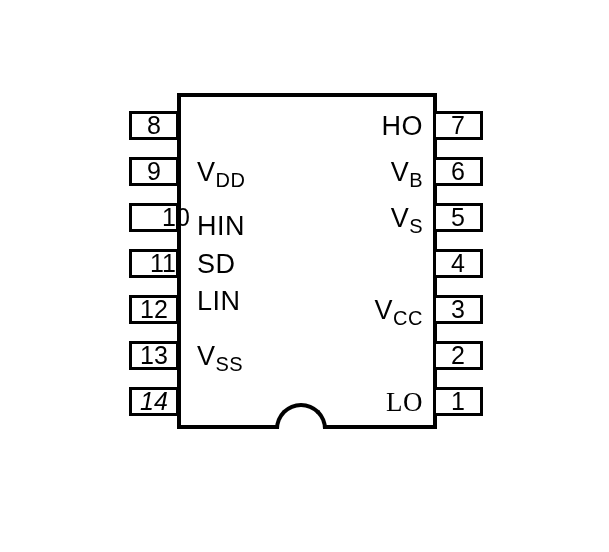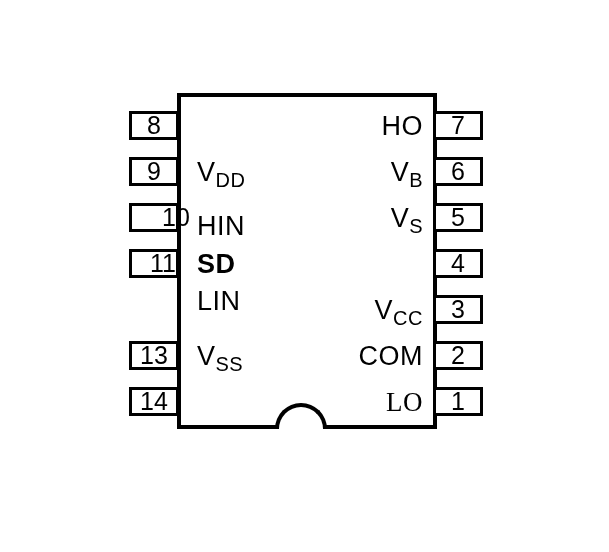--- a/index.html
+++ b/index.html
@@ -95,34 +95,37 @@
     </div>
     <div class="pin left" style="top: 203px; padding-left: 44px;">
       <span>10</span>
     </div>
     <div class="lbl left" style="top: 203px; margin-top: 8px;">
       <span class="main">HIN</span>
     </div>
     <div class="pin left" style="top: 249px; justify-content: flex-end;">
       <span>11</span>
     </div>
-    <div class="lbl left" style="top: 249px; font-weight: bold;">
+    <div class="lbl left" style="top: 249px;">
       <span class="main">SD</span>
+    </div>
+    <div class="pin left" style="top: 295px;">
+      <span>12</span>
     </div>
     <div class="lbl left" style="top: 286px;">
       <span class="main">LIN</span>
     </div>
     <div class="pin left" style="top: 341px;">
       <span>13</span>
     </div>
     <div class="lbl left" style="top: 341px;">
       <span class="main">V</span>
       <span class="sub">SS</span>
     </div>
-    <div class="pin left" style="top: 387px;">
+    <div class="pin left" style="top: 387px; font-style: italic;">
       <span>14</span>
     </div>
     <div class="pin right" style="top: 111px;">
       <span>7</span>
     </div>
     <div class="lbl right" style="top: 111px;">
       <span class="main">HO</span>
     </div>
     <div class="pin right" style="top: 157px;">
       <span>6</span>
@@ -144,22 +147,19 @@
     <div class="pin right" style="top: 295px;">
       <span>3</span>
     </div>
     <div class="lbl right" style="top: 295px;">
       <span class="main">V</span>
       <span class="sub">CC</span>
     </div>
     <div class="pin right" style="top: 341px;">
       <span>2</span>
     </div>
-    <div class="lbl right" style="top: 341px;">
-      <span class="main">COM</span>
-    </div>
     <div class="pin right" style="top: 387px;">
       <span>1</span>
     </div>
     <div class="lbl right" style="top: 387px; font-family: Liberation Serif, serif;">
       <span class="main">LO</span>
     </div>
   </div>
 
 </body></html>

